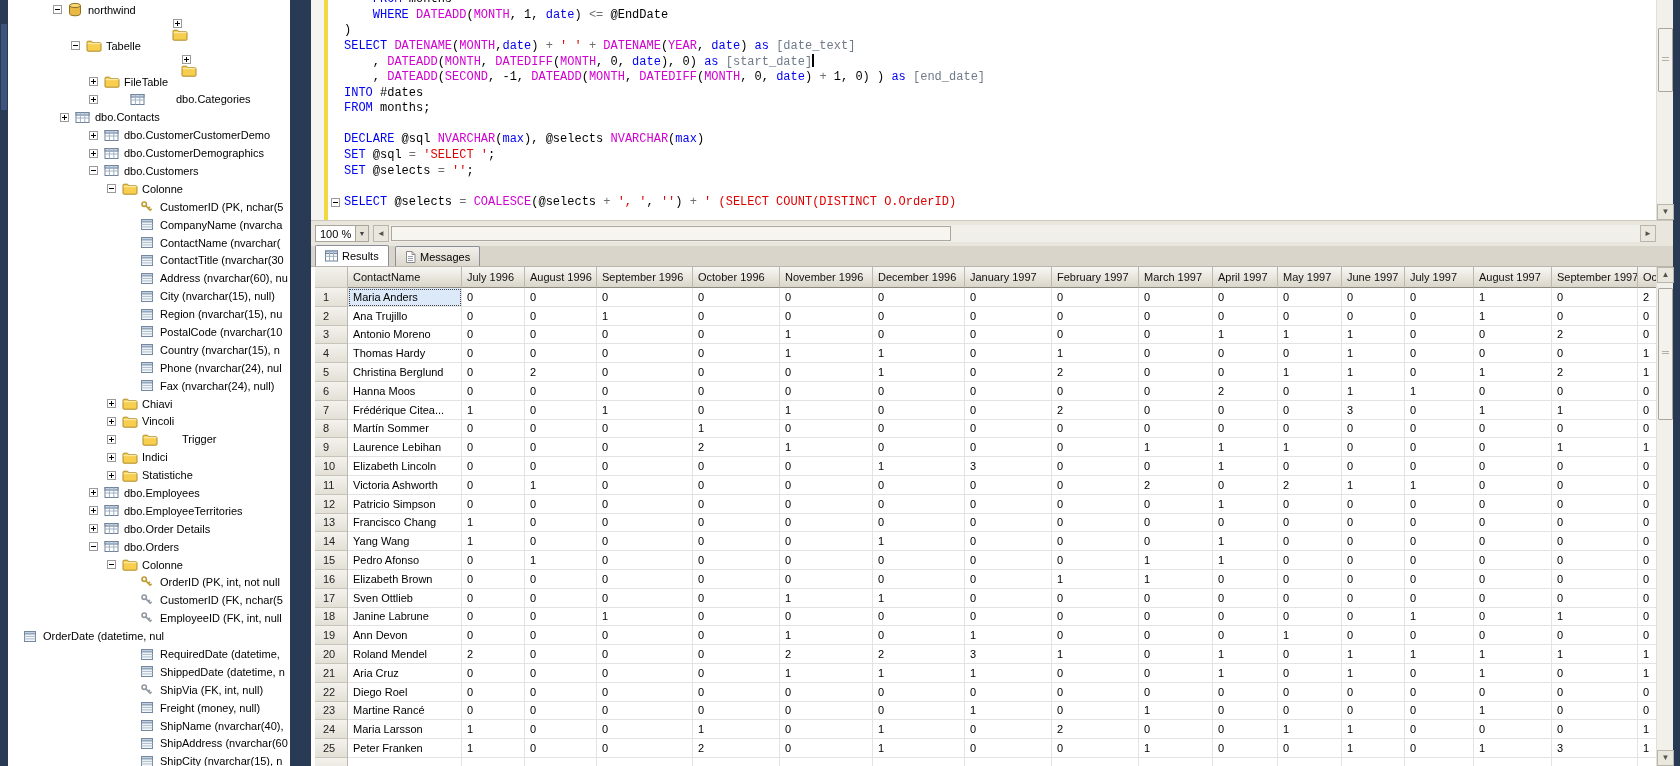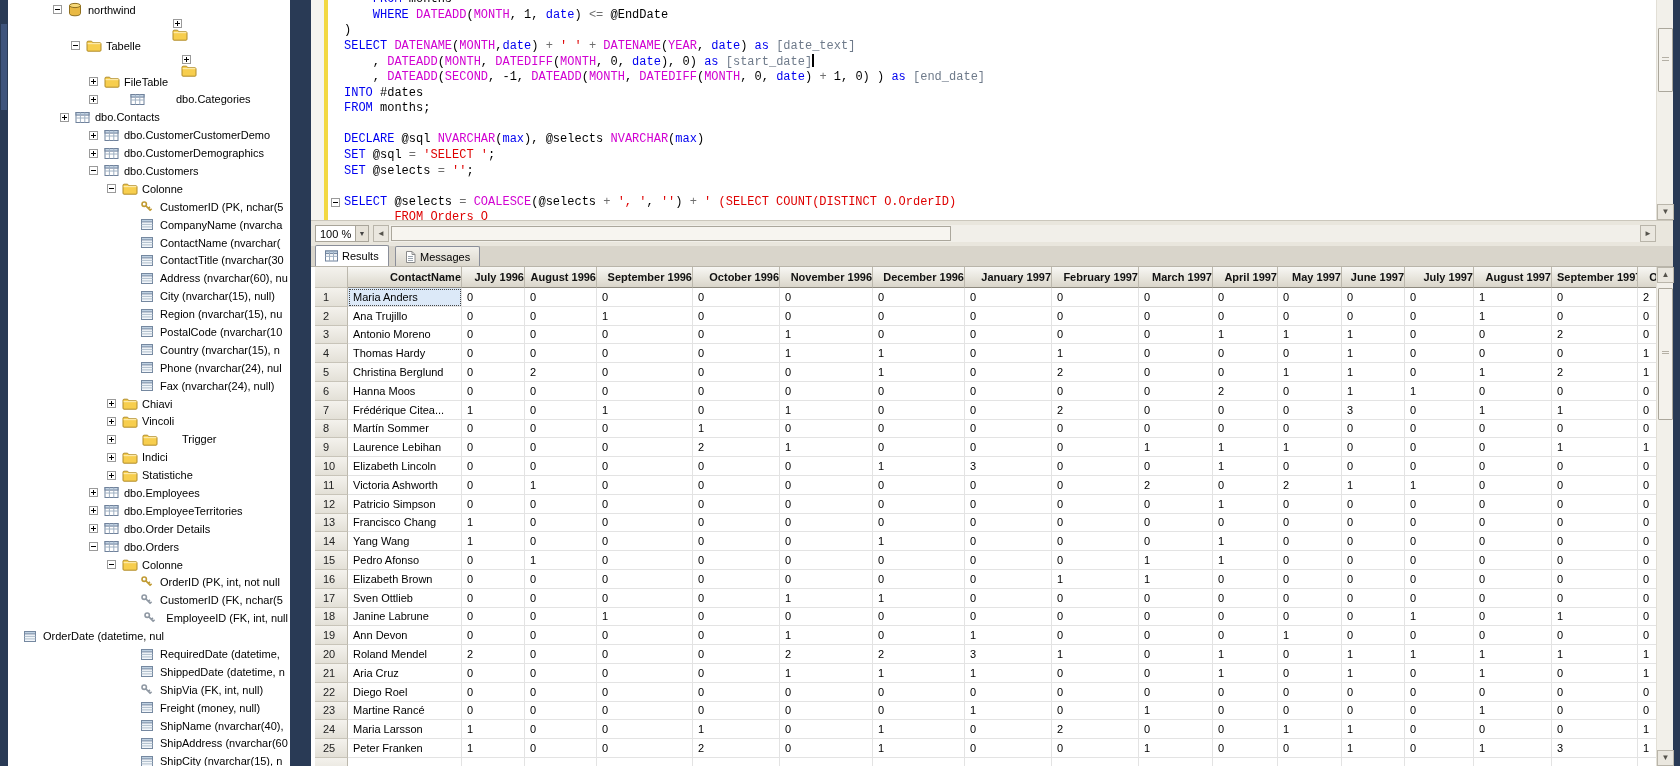--- a/index.html
+++ b/index.html
@@ -62,21 +62,21 @@
   .tabstrip { left:0; top:246px; width:1362px; height:21px; background:#D9D5CB; border-bottom:1px solid #B9B5AA; }
   .tab { position:absolute; bottom:0; height:20px; display:flex; align-items:center; gap:4px; padding:0 9px; font-size:11px; color:#000;
          border:1px solid #8A8E99; border-bottom:none; border-radius:2px 2px 0 0; background:linear-gradient(#F2F0EA,#DBD7CD); }
   .tab.active { background:#fff; height:21px; z-index:2; }
   .tab-ico { display:inline-flex; }
 
   
   .grid-area { left:0; top:267px; width:1345px; height:499px; background:#fff; overflow:hidden; }
   table.grid { position:absolute; left:4px; top:0; width:1405px; table-layout:fixed; border-collapse:separate; border-spacing:0; font-size:11px; }
   .grid thead th { height:21px; background:linear-gradient(#F8F7F4,#E6E3DA 60%,#D9D5CA); border-right:1px solid #BCB8AD; border-bottom:1px solid #8E8A7F;
-                   font-weight:bold; text-align:right; padding:0 0 0 5px; color:#111; overflow:hidden; white-space:nowrap; }
+                   font-weight:normal; text-align:left; padding:0 0 0 5px; color:#111; overflow:hidden; white-space:nowrap; }
   .grid tbody tr { height:18.8px; }
   .grid td { background:#fff; border-right:1px solid #E3E3E3; border-bottom:1px solid #E3E3E3; padding:0 0 0 5px; white-space:nowrap; overflow:hidden; color:#000; }
   .grid th.rn { background:linear-gradient(#F4F2ED,#E3E0D7); border-right:1px solid #BCB8AD; border-bottom:1px solid #C8C4B9;
                 font-weight:normal; text-align:left; padding-left:8px; color:#222; }
   .grid td.sel { background:#DCE9F8; outline:1.5px dotted #444; outline-offset:-2px; }
 </style>
 </head>
 <body>
 
 <div class="abs strip-left">
@@ -445,21 +445,21 @@
         <span class="t-ico">
           <svg width="13" height="14" viewBox="0 0 13 14">
             <g stroke="#8F98A3" stroke-width="1.6" fill="none">
               <circle cx="4.2" cy="4.2" r="2.2"></circle>
               <path d="M5.9 5.9 L10.6 10.6 M8.4 8.4 L9.9 6.9 M10.2 10.2 L11.6 8.8"></path>
             </g>
           </svg>
         </span>
         <span class="t-label">CustomerID (FK, nchar(5</span>
       </div>
-      <div class="tree-row" style="padding-left: 117px; justify-content: space-between;">
+      <div class="tree-row" style="padding-left: 117px;">
         <span class="exp-none"></span>
         <span class="t-ico">
           <svg width="13" height="14" viewBox="0 0 13 14">
             <g stroke="#8F98A3" stroke-width="1.6" fill="none">
               <circle cx="4.2" cy="4.2" r="2.2"></circle>
               <path d="M5.9 5.9 L10.6 10.6 M8.4 8.4 L9.9 6.9 M10.2 10.2 L11.6 8.8"></path>
             </g>
           </svg>
         </span>
         <span class="t-label">EmployeeID (FK, int, null</span>
@@ -569,21 +569,20 @@
         <div class="code-line"><span class="tk-p">    , </span><span class="tk-f">DATEADD</span><span class="tk-p">(</span><span class="tk-f">MONTH</span><span class="tk-p">, </span><span class="tk-f">DATEDIFF</span><span class="tk-p">(</span><span class="tk-f">MONTH</span><span class="tk-p">, 0, </span><span class="tk-k">date</span><span class="tk-p">), 0) </span><span class="tk-k">as</span><span class="tk-p"> </span><span class="tk-b">[start_date]</span><span class="caret"></span></div>
         <div class="code-line"><span class="tk-p">    , </span><span class="tk-f">DATEADD</span><span class="tk-p">(</span><span class="tk-f">SECOND</span><span class="tk-p">, -1, </span><span class="tk-f">DATEADD</span><span class="tk-p">(</span><span class="tk-f">MONTH</span><span class="tk-p">, </span><span class="tk-f">DATEDIFF</span><span class="tk-p">(</span><span class="tk-f">MONTH</span><span class="tk-p">, 0, </span><span class="tk-k">date</span><span class="tk-p">) </span><span class="tk-o">+</span><span class="tk-p"> 1, 0) ) </span><span class="tk-k">as</span><span class="tk-p"> </span><span class="tk-b">[end_date]</span></div>
         <div class="code-line"><span class="tk-k">INTO</span><span class="tk-p"> #dates</span></div>
         <div class="code-line"><span class="tk-k">FROM</span><span class="tk-p"> months;</span></div>
         <div class="code-line">&nbsp;</div>
         <div class="code-line"><span class="tk-k">DECLARE</span><span class="tk-p"> @sql </span><span class="tk-f">NVARCHAR</span><span class="tk-p">(</span><span class="tk-k">max</span><span class="tk-p">), @selects </span><span class="tk-f">NVARCHAR</span><span class="tk-p">(</span><span class="tk-k">max</span><span class="tk-p">)</span></div>
         <div class="code-line"><span class="tk-k">SET</span><span class="tk-p"> @sql </span><span class="tk-o">=</span><span class="tk-p"> </span><span class="tk-s">'SELECT '</span><span class="tk-p">;</span></div>
         <div class="code-line"><span class="tk-k">SET</span><span class="tk-p"> @selects </span><span class="tk-o">=</span><span class="tk-p"> </span><span class="tk-s">''</span><span class="tk-p">;</span></div>
         <div class="code-line">&nbsp;</div>
         <div class="code-line"><span class="tk-k">SELECT</span><span class="tk-p"> @selects </span><span class="tk-o">=</span><span class="tk-p"> </span><span class="tk-f">COALESCE</span><span class="tk-p">(@selects </span><span class="tk-o">+</span><span class="tk-p"> </span><span class="tk-s">', '</span><span class="tk-p">, </span><span class="tk-s">''</span><span class="tk-p">) </span><span class="tk-o">+</span><span class="tk-p"> </span><span class="tk-s">' (SELECT COUNT(DISTINCT O.OrderID)</span></div>
-        <div class="code-line"><span class="tk-s">       FROM Orders O</span></div>
       </div>
     <div class="abs collapse-box"></div>
   </div>
   <div class="abs ed-vscroll sb-track-v">
     <div class="sb-thumb-v" style="top:28px;height:64px;">
         <span class="sb-grip"></span>
       </div>
     <div class="sb-btn" style="top:204px;">▼</div>
   </div>
 

